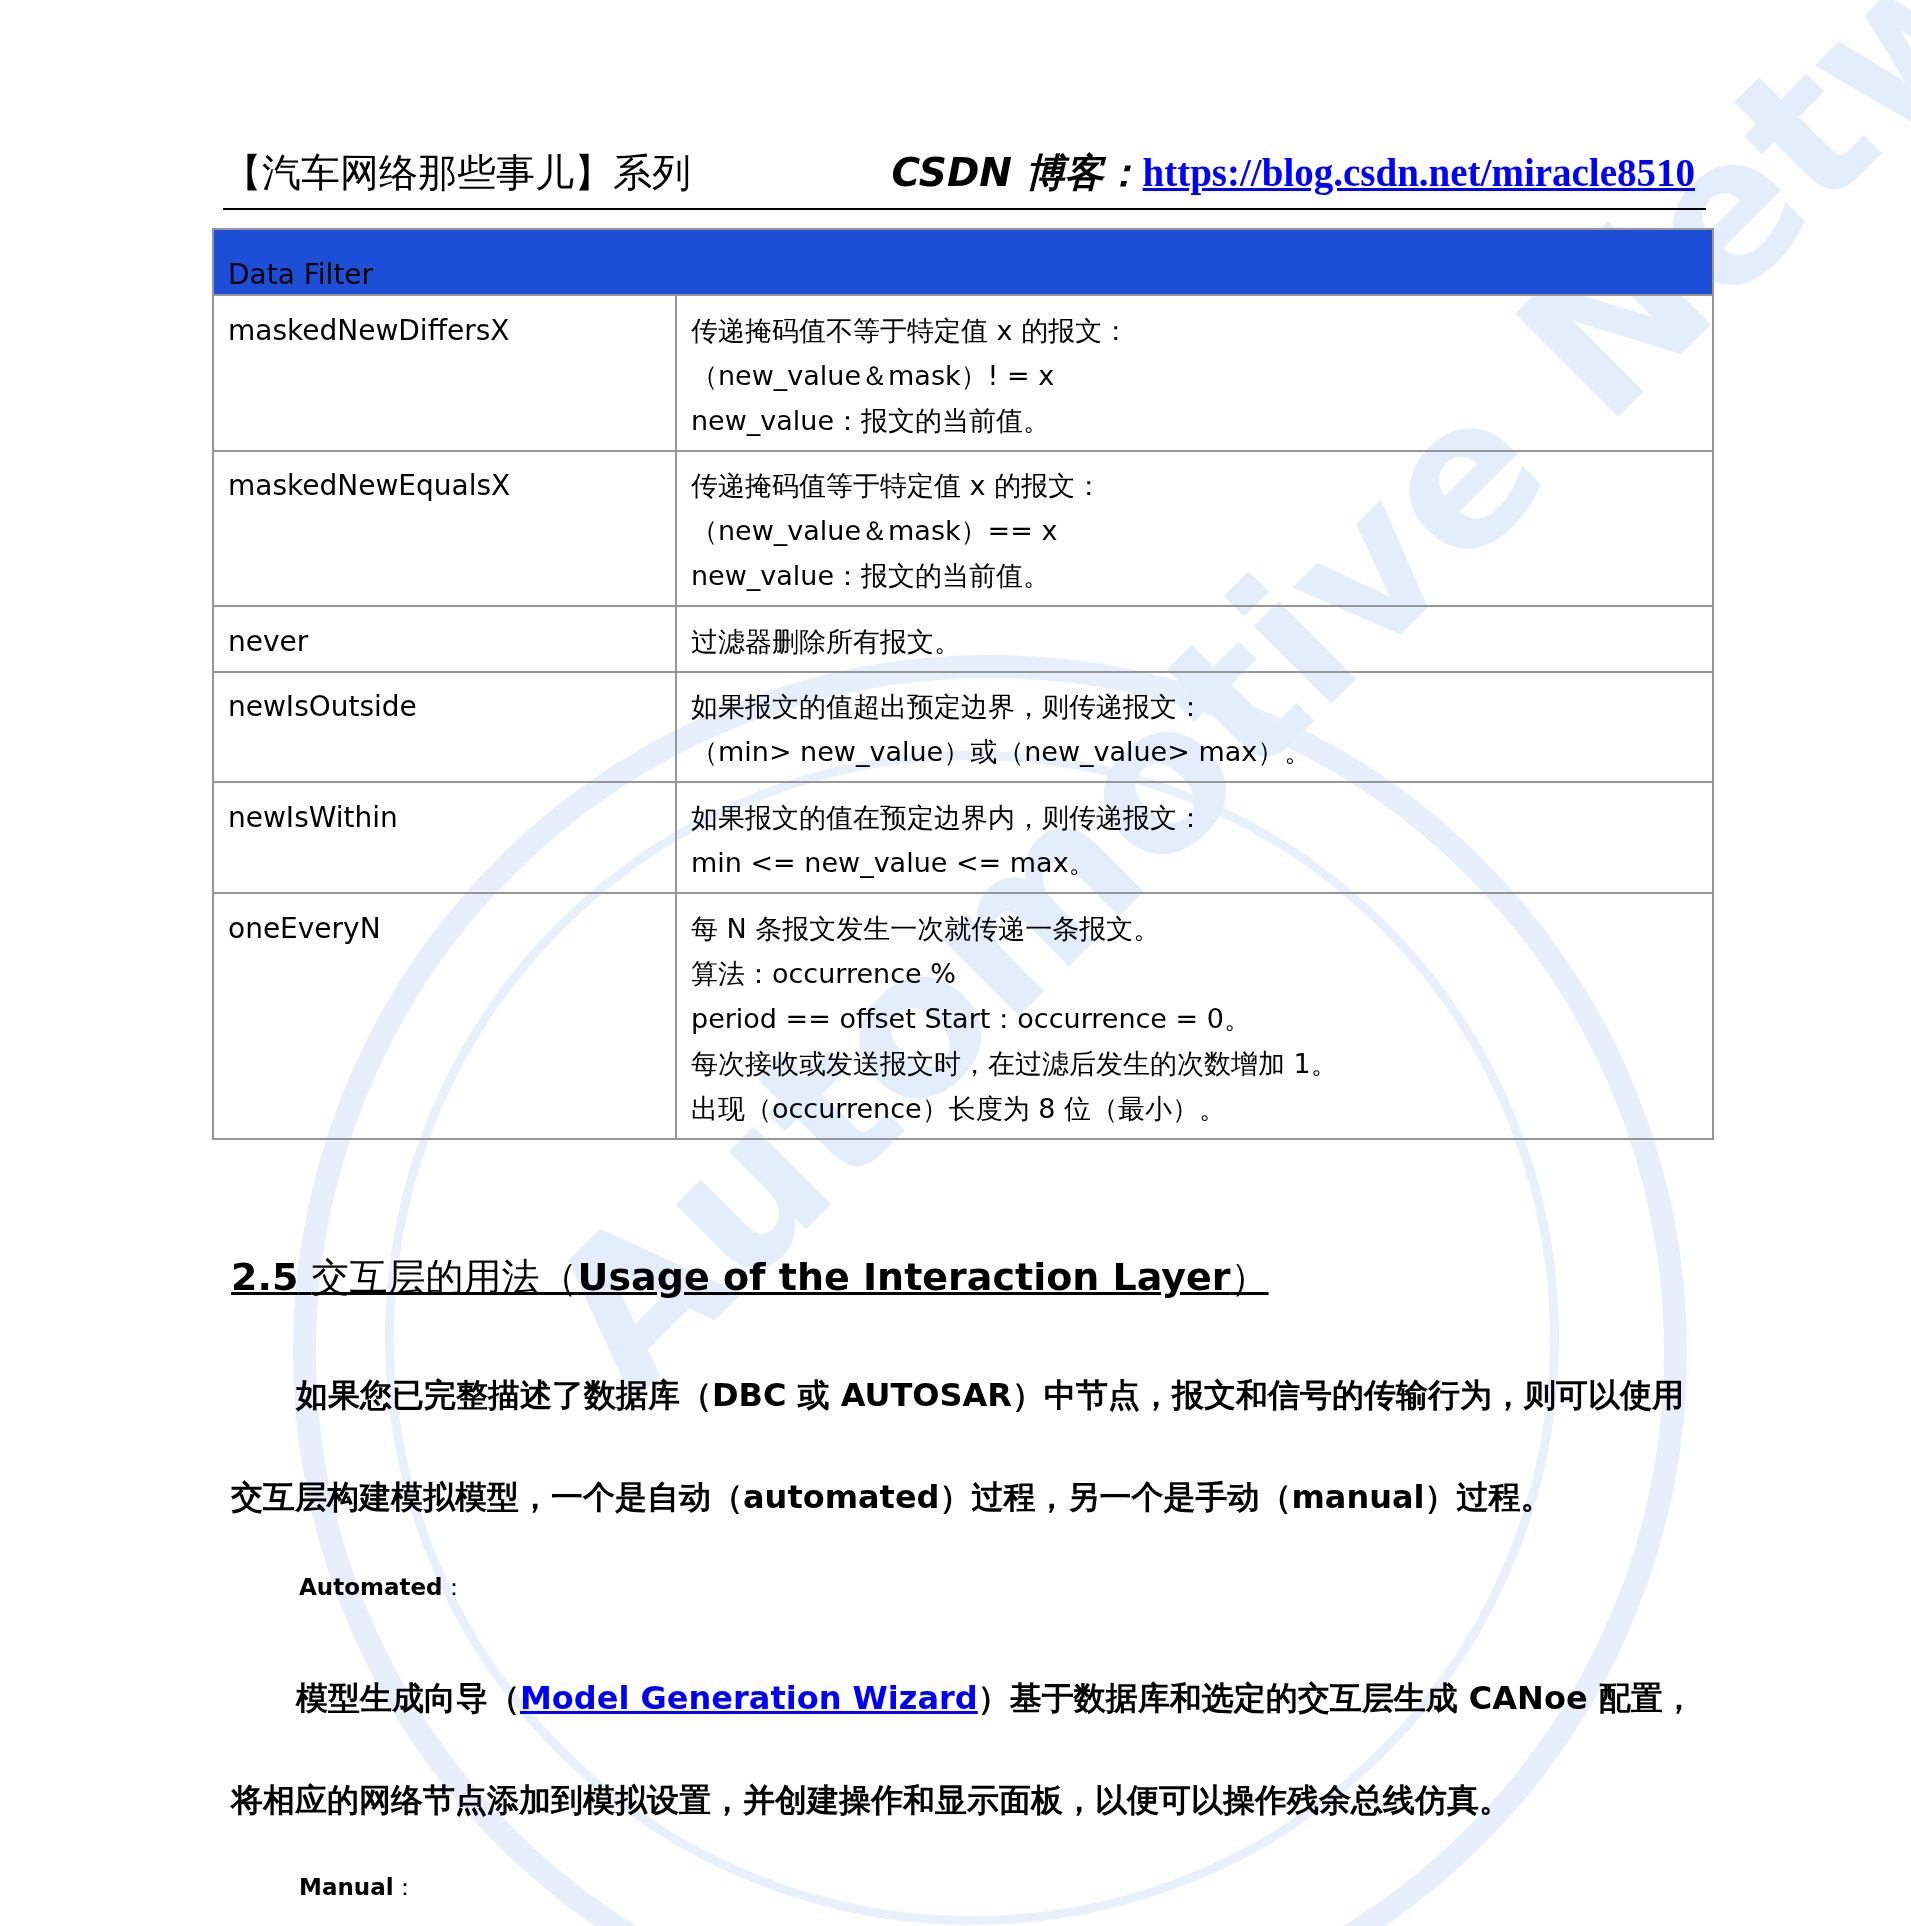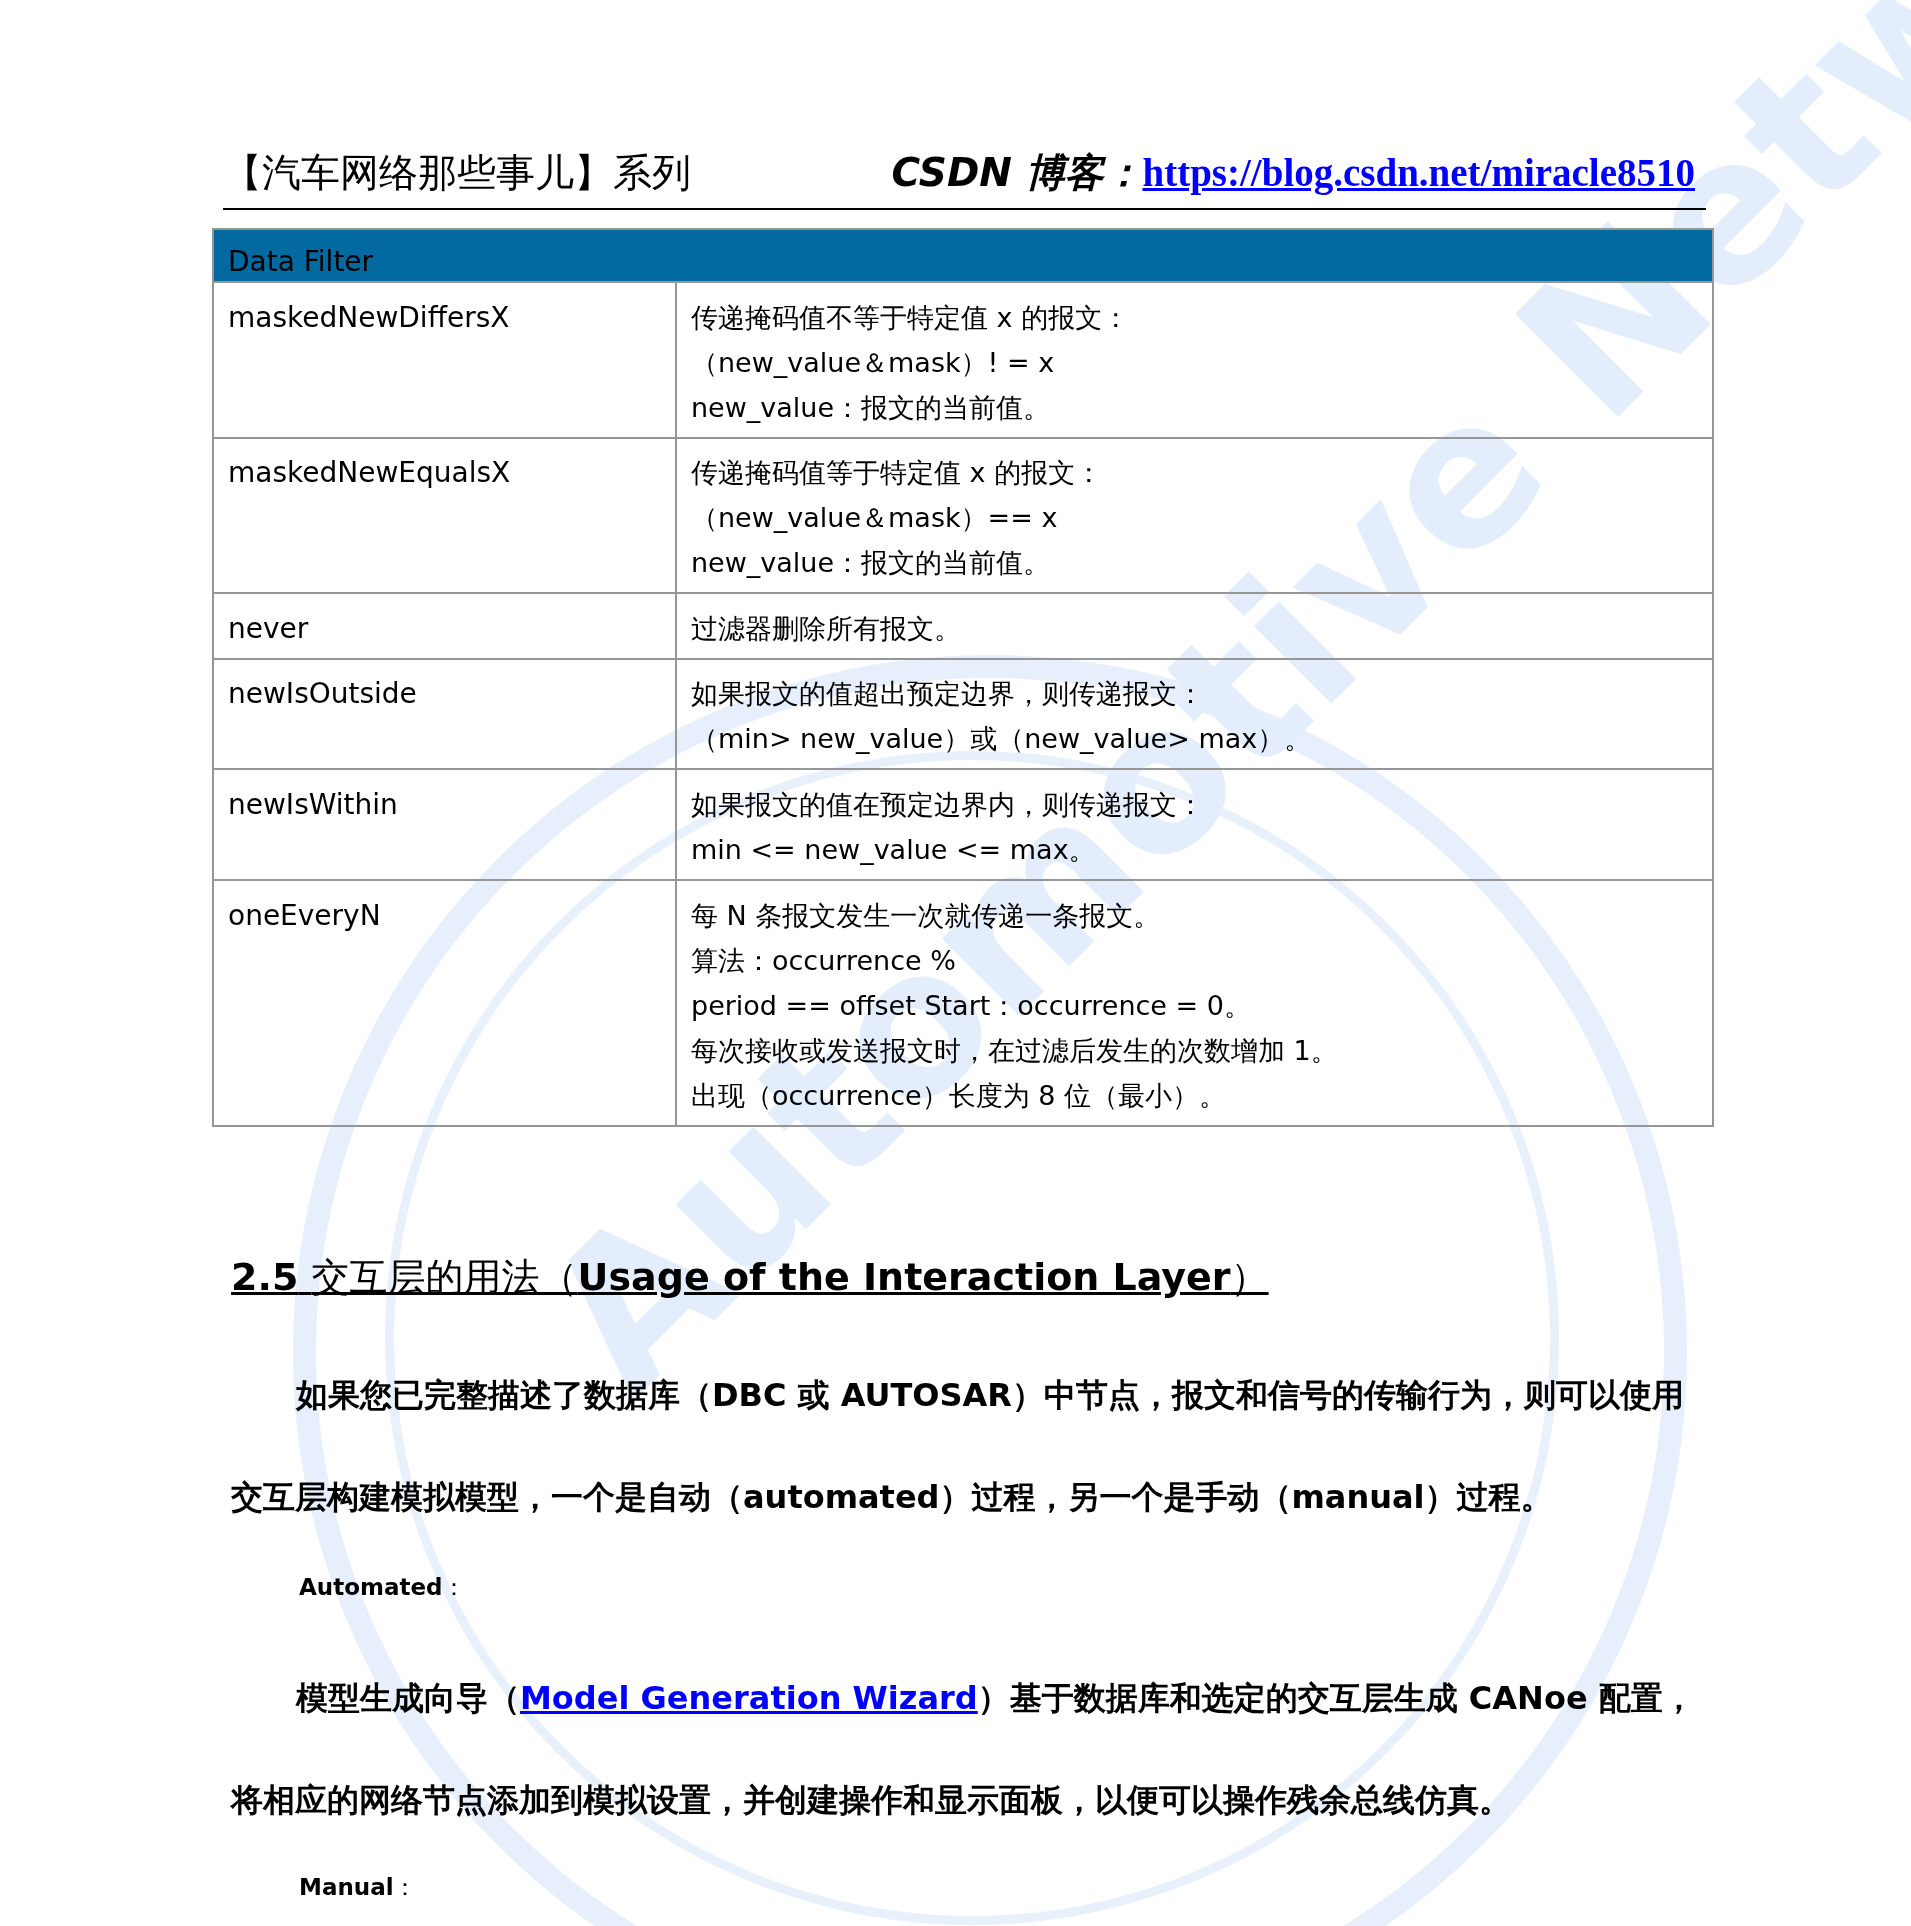--- a/index.html
+++ b/index.html
@@ -12,21 +12,21 @@
   .wm-text { position:absolute; left:501px; top:1271px; font-size:200px; font-weight:bold;
              color:#e3edfb; transform:rotate(-45deg); transform-origin:left top; pointer-events:none; white-space:nowrap; }
   .header { position:absolute; left:223px; top:146px; width:1472px; height:58px; }
   .header-left { position:absolute; left:0; top:0; font-size:39px;text-align:center; }
   .header-right { position:absolute; right:0; top:0; font-size:39px; }
   .header-right .csdn { font-weight:bold;font-style:italic; }
   .header-right a { font-family:"Liberation Serif", serif; font-weight:bold; color:#0000ff; text-decoration:underline; }
   .header-rule { position:absolute; left:223px; top:208px; width:1483px; height:2.3px; background:#000; }
   table.filter { position:absolute; left:212px; top:228px; width:1502px; border-collapse:collapse; font-size:28px; }
   table.filter td, table.filter th { border:2.3px solid #969696; vertical-align:top; padding:11.6px 14px 7px 14px; line-height:45px; text-align:left; font-weight:normal; }
-  table.filter th { background:#0369a1; padding:12px 14px 0 14px; height:39px; line-height:39px; }
+  table.filter th { background:#1d4ed8; padding:25px 14px 0 14px; height:39px; line-height:39px; }
   table.filter td.name { width:433px; }
   table.filter td.desc { font-size:27px; }
   .sec-title { position:absolute; left:231px; top:1252px; font-size:38px; font-weight:bold;text-decoration:underline; }
   .sec-title .cn { font-weight:normal; }
   .para { position:absolute; left:231px; width:1475px; font-size:32px; line-height:102px;font-weight:bold; }
   .indent { text-indent:65px; }
   .sub { position:absolute; left:299px; font-size:23px; font-weight:bold; }
   .sub .colon { font-weight:normal; }
   a.lnk { color:#0000ff; text-decoration:underline; }
 </style>

